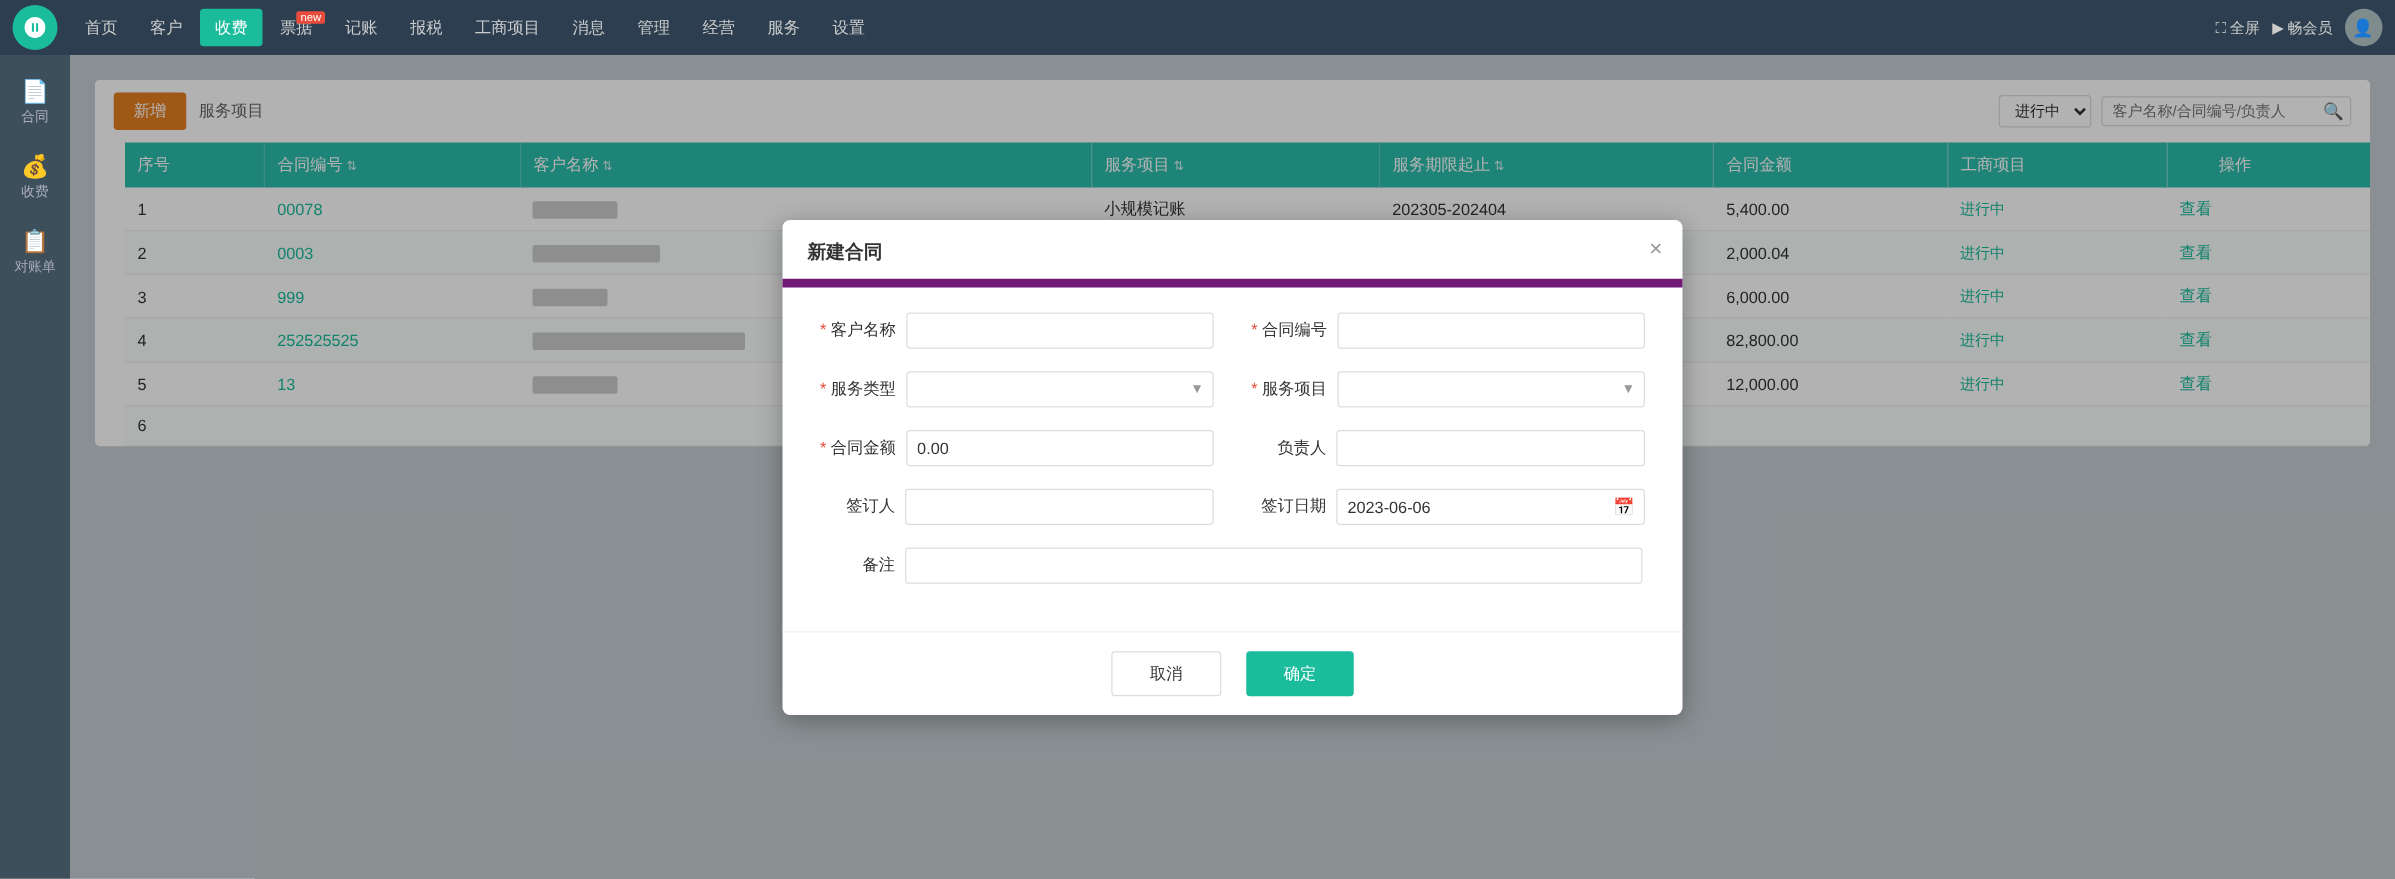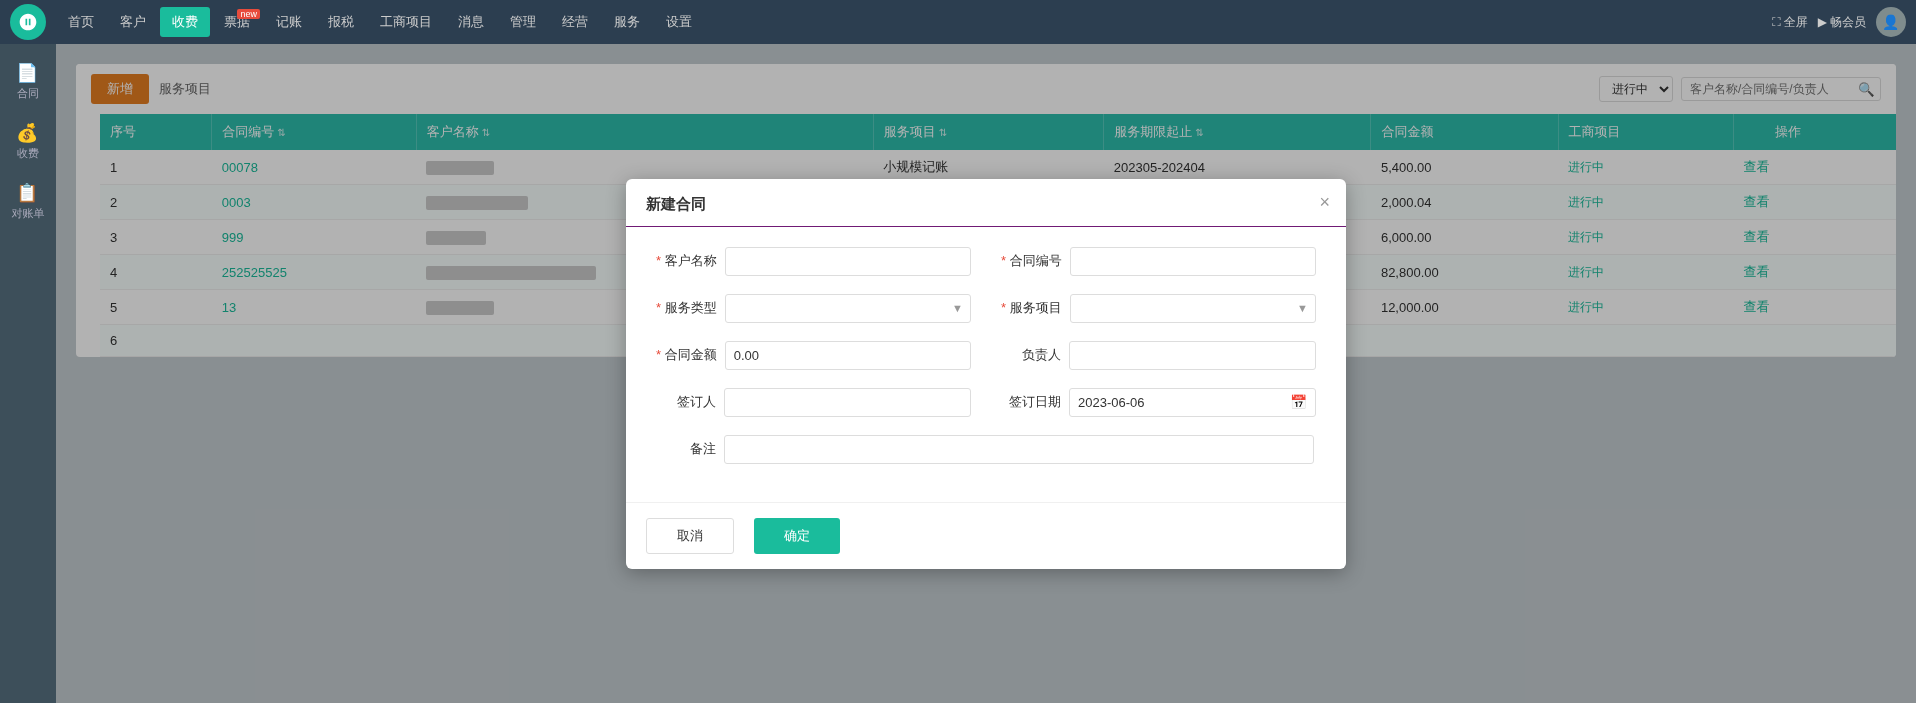--- a/index.html
+++ b/index.html
@@ -196,21 +196,21 @@
     }
     .modal {
       background: white;
       border-radius: 6px;
       width: 720px;
       box-shadow: 0 4px 20px rgba(0,0,0,0.3);
       position: relative;
     }
     .modal-header {
       padding: 16px 20px 12px;
-      border-bottom: 1px solid #701a75;
+      border-bottom: 7px solid #701a75;
       font-size: 15px;
       font-weight: bold;
       color: #333;
     }
     .modal-close {
       position: absolute; top: 14px; right: 16px;
       background: none; border: none; font-size: 18px;
       cursor: pointer; color: #999; line-height: 1;
     }
     .modal-body { padding: 20px 30px; }
@@ -277,20 +277,21 @@
       color: #333;
       background: white;
     }
     .date-icon {
       position: absolute; right: 8px; top: 50%; transform: translateY(-50%);
       color: #999; font-size: 14px; pointer-events: none;
     }
     .modal-footer {
       padding: 15px 20px;
       display: flex;
+      justify-content: center;
       gap: 20px;
       border-top: 1px solid #f0f0f0;
     }
     .btn-cancel {
       border: 1px solid #ddd;
       background: white;
       color: #333;
       padding: 8px 30px;
       border-radius: 3px;
       cursor: pointer;

